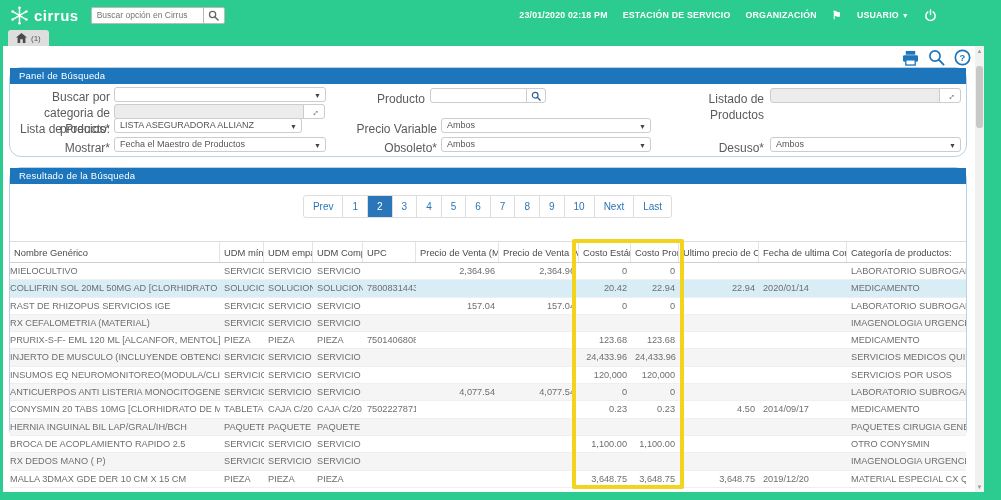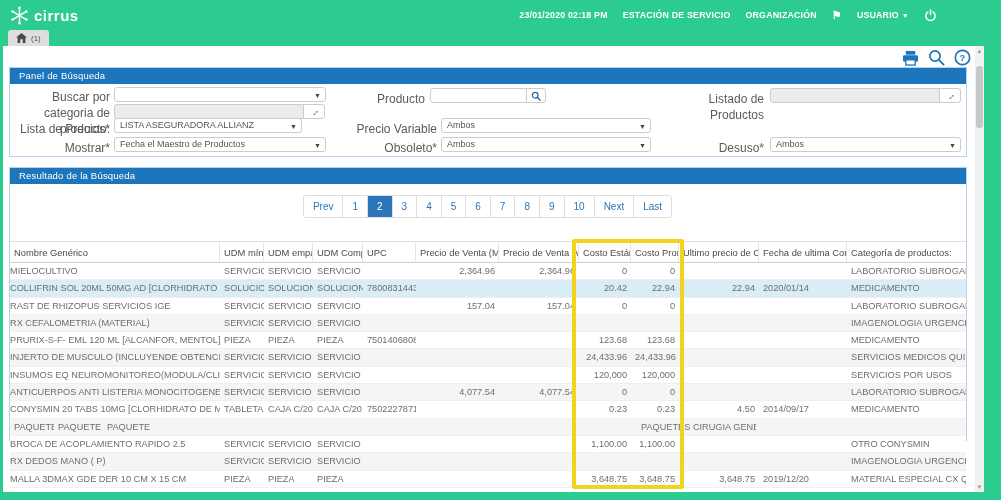--- a/index.html
+++ b/index.html
@@ -23,21 +23,21 @@
   .tab-home { background:#dedede; gap:4px; }
   .tab-home .cnt { font-size:8px; font-weight:normal; color:#555; }
   .tab-active { background:#fff; margin-left:3px; gap:7px; }
   .tab-close { font-size:10px; font-weight:bold; color:#333; cursor:pointer; line-height:10px; }
 
   
   #content { position:absolute; left:3px; top:46px; width:972px; height:446px; background:#fff; }
   #toolbar { position:absolute; top:3px; right:4px; display:flex; gap:9px; align-items:center; }
   #toolbar svg { cursor:pointer; }
 
-  .panel { position:absolute; left:6px; width:958px; border:1px solid #b5d2ea; border-radius:0; background:#fff; }
+  .panel { position:absolute; left:6px; width:958px; border:1px solid #b5d2ea; border-radius:12px; background:#fff; }
   .panel-hd { height:16px; background:#1d76bb; color:#fff; font-size:9.5px; line-height:16px; padding-left:9px; letter-spacing:.2px; }
   #search-panel { top:21px; height:90px; }
   #results-panel { top:121px; height:274px; }
 
   .pb { position:relative; height:72px; }
   .lbl { position:absolute; font-size:12px; color:#5b5b5b; text-align:right; line-height:16px; }
   .ctl { position:absolute; height:15px; border:1px solid #ccc; border-radius:3px; background:#fff; font-size:9px; color:#555; line-height:13px; padding:0 5px; }
   .sel .caret2 { position:absolute; right:4px; top:1px; font-size:7px; color:#444; }
   .gray { background:#ececec; }
   .mini-btn { position:absolute; height:15px; width:22px; border:1px solid #ccc; border-radius:0 3px 3px 0; background:#fff; display:flex; align-items:center; justify-content:center; cursor:pointer; }
@@ -84,20 +84,29 @@
       <g fill="#fff">
         <circle cx="10" cy="1.8" r="1.4"></circle>
           <circle cx="10" cy="18.2" r="1.4"></circle>
           <circle cx="2.8" cy="5.8" r="1.4"></circle>
           <circle cx="17.2" cy="5.8" r="1.4"></circle>
           <circle cx="2.8" cy="14.2" r="1.4"></circle>
           <circle cx="17.2" cy="14.2" r="1.4"></circle>
       </g>
     </svg>
     <span class="logo-text">cirrus</span>
+  </div>
+  <div class="hdr-search">
+    <input type="text" placeholder="Buscar opción en Cirrus" style="">
+    <button>
+      <svg width="11" height="11" viewBox="0 0 12 12">
+        <circle cx="5" cy="5" r="3.4" fill="none" stroke="#666" stroke-width="1.4"></circle>
+          <line x1="7.6" y1="7.6" x2="11" y2="11" stroke="#666" stroke-width="1.6" stroke-linecap="round"></line>
+      </svg>
+    </button>
   </div>
   <div class="hdr-right">
     <span>23/01/2020 02:18 PM</span>
     <span>ESTACIÓN DE SERVICIO</span>
     <span>ORGANIZACIÓN</span>
     <span class="flag">⚑</span>
     <span><span>USUARIO</span><span class="caret">▼</span></span>
     <svg width="13" height="13" viewBox="0 0 14 14">
       <path d="M4.2 3.2 A5 5 0 1 0 9.8 3.2" fill="none" stroke="#fff" stroke-width="1.6" stroke-linecap="round"></path>
       <line x1="7" y1="1" x2="7" y2="6" stroke="#fff" stroke-width="1.6" stroke-linecap="round"></line>
@@ -329,20 +338,21 @@
             <div class="t-cell" style="width: 53px;">7502227871676</div>
             <div class="t-cell num" style="width: 83px;"></div>
             <div class="t-cell num" style="width: 80px;"></div>
             <div class="t-cell num" style="width: 52px;">0.23</div>
             <div class="t-cell num" style="width: 48px;">0.23</div>
             <div class="t-cell num" style="width: 80px;">4.50</div>
             <div class="t-cell" style="width: 88px;">2014/09/17</div>
             <div class="t-cell" style="width: 119px;">MEDICAMENTO</div>
           </div>
           <div class="t-row alt">
+            <div class="t-cell c0" style="width: 210px;">HERNIA INGUINAL BIL LAP/GRAL/IH/BCH</div>
             <div class="t-cell" style="width: 44px;">PAQUETE</div>
             <div class="t-cell" style="width: 49px;">PAQUETE</div>
             <div class="t-cell" style="width: 50px;">PAQUETE</div>
             <div class="t-cell" style="width: 53px;"></div>
             <div class="t-cell num" style="width: 83px;"></div>
             <div class="t-cell num" style="width: 80px;"></div>
             <div class="t-cell num" style="width: 52px;"></div>
             <div class="t-cell num" style="width: 48px;"></div>
             <div class="t-cell num" style="width: 80px;"></div>
             <div class="t-cell" style="width: 88px;"></div>

